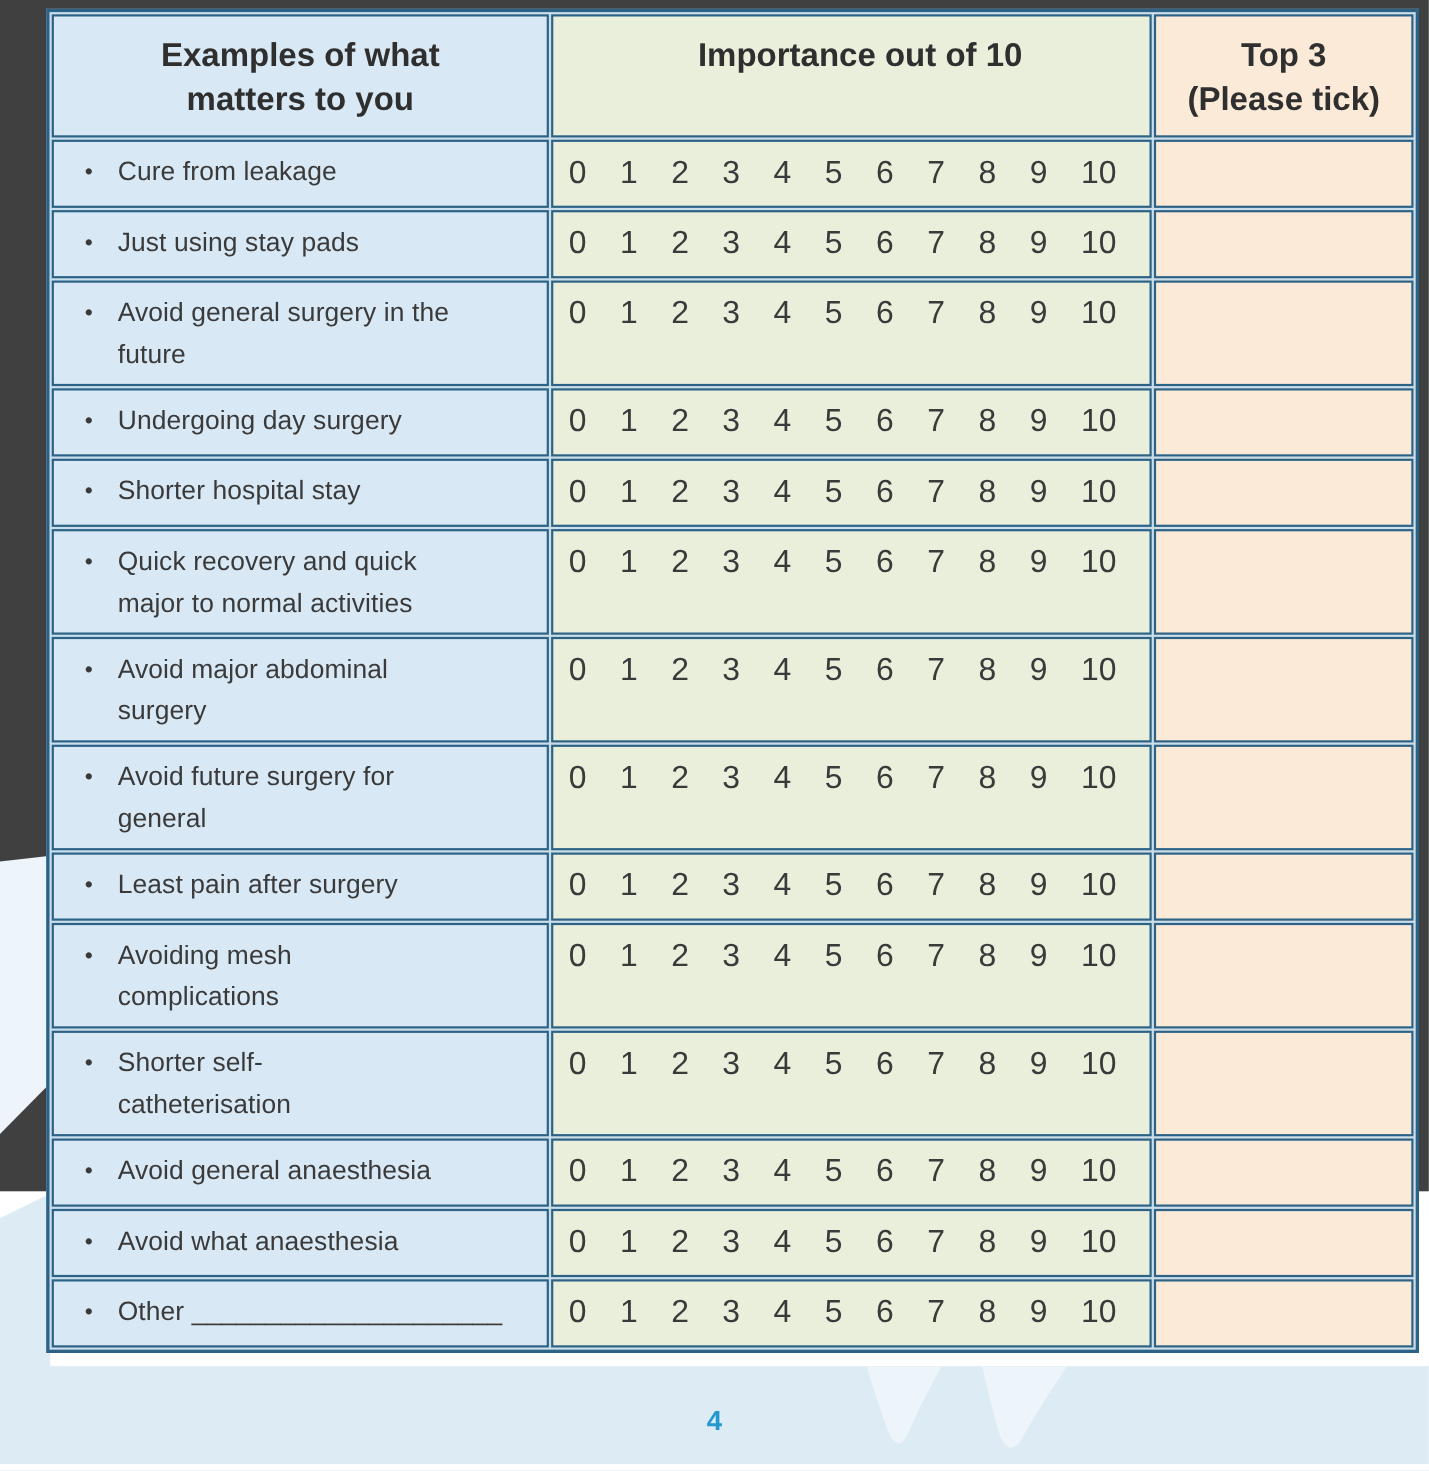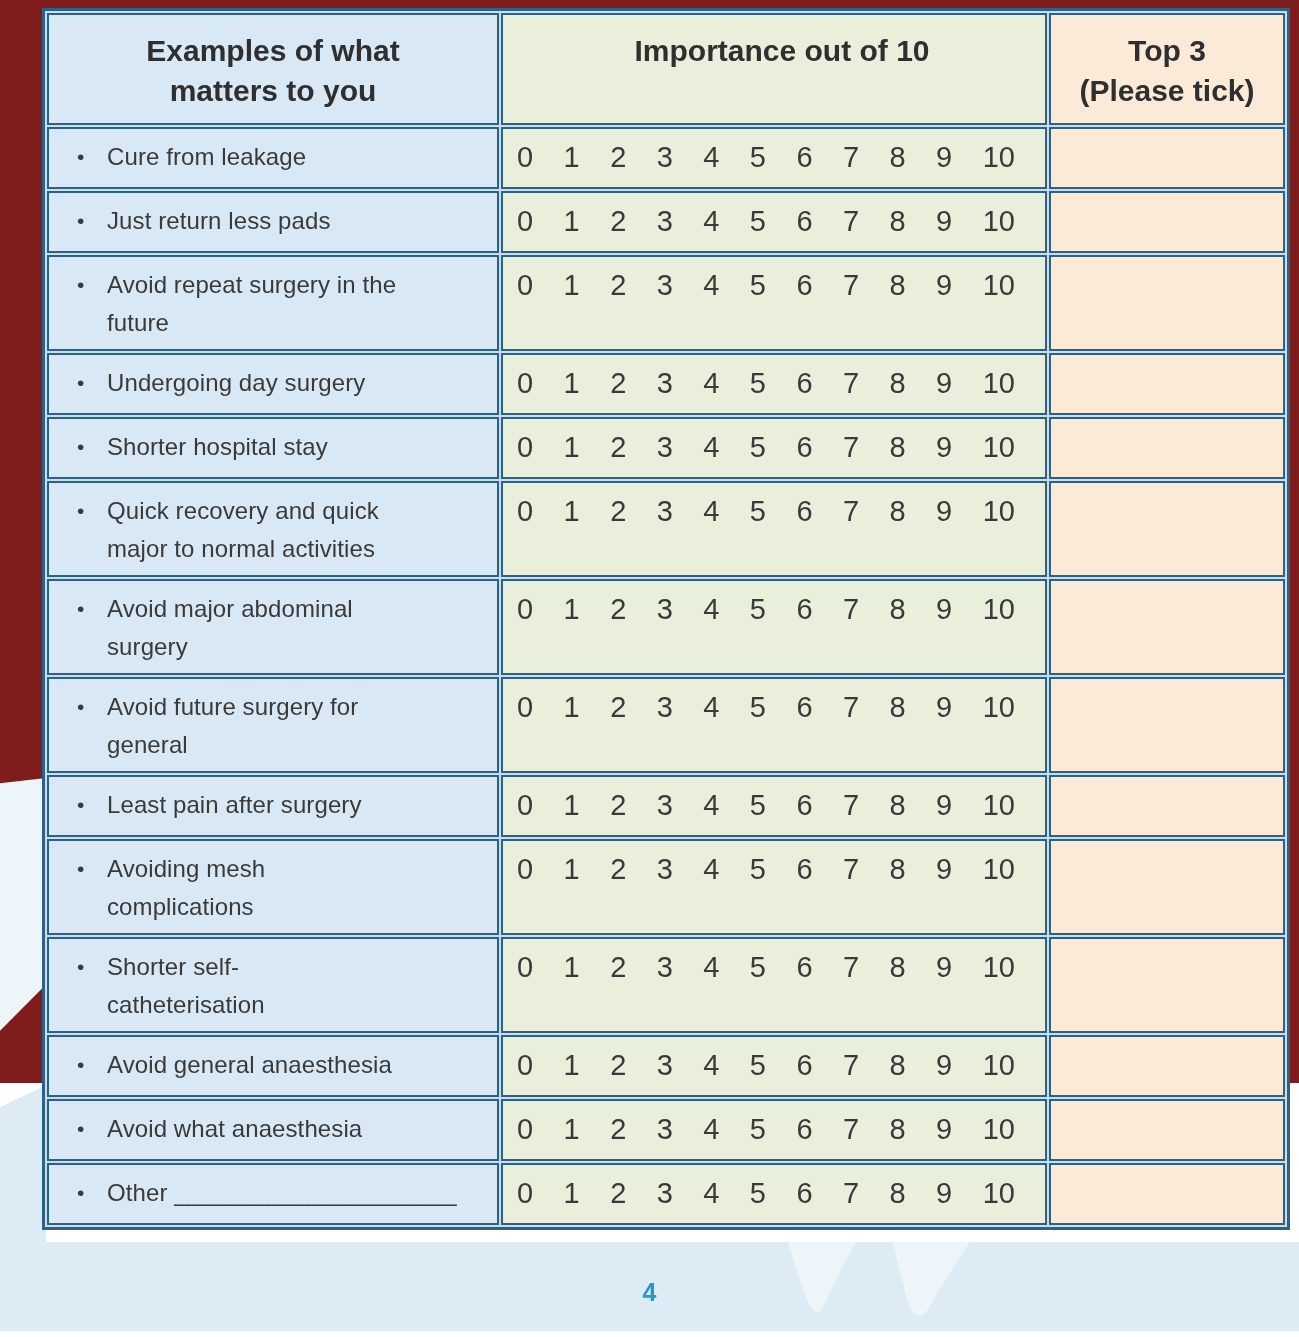--- a/index.html
+++ b/index.html
@@ -3,21 +3,21 @@
 <meta charset="utf-8">
 <style>
   * { box-sizing: border-box; margin: 0; padding: 0; }
   html, body { width: 1299px; height: 1337px; }
   body {
     font-family: "Liberation Sans", "DejaVu Sans", sans-serif;
     background: #ffffff;
     position: relative;
     overflow: hidden;
   }
-  .page { position: relative; width: 1299px; height: 1083px; background: #7f1d1d; }
+  .page { position: relative; width: 1299px; height: 1083px; background: #404040; }
 
   
   .bg-left-upper {
     position: absolute; left: 0; top: 778px; width: 46px; height: 258px;
     background: #eef5fa;
     clip-path: polygon(0 2%, 100% 0, 100% 80%, 0 98%);
   }
   .bg-left-lower {
     position: absolute; left: 0; top: 1085px; width: 46px; height: 160px;
     background: #dcebf4;
@@ -131,46 +131,46 @@
               <span class="scale-num">10</span>
             </div>
           </td>
         <td class="cell-tick"></td>
       </tr>
 
       <tr class="row-single">
         <td class="cell-label">
           <div class="label-wrap">
               <span class="bullet">•</span>
-              <span class="label-text">Just return less pads</span>
-            </div>
-        </td>
-        <td class="cell-scale">
-            <div class="scale-row">
-              <span class="scale-num">0</span>
-              <span class="scale-num">1</span>
-              <span class="scale-num">2</span>
-              <span class="scale-num">3</span>
-              <span class="scale-num">4</span>
-              <span class="scale-num">5</span>
-              <span class="scale-num">6</span>
-              <span class="scale-num">7</span>
-              <span class="scale-num">8</span>
-              <span class="scale-num">9</span>
-              <span class="scale-num">10</span>
-            </div>
-          </td>
-        <td class="cell-tick"></td>
-      </tr>
-
-      <tr class="row-double">
-        <td class="cell-label">
-          <div class="label-wrap">
-              <span class="bullet">•</span>
-              <span class="label-text">Avoid repeat surgery in the
+              <span class="label-text">Just using stay pads</span>
+            </div>
+        </td>
+        <td class="cell-scale">
+            <div class="scale-row">
+              <span class="scale-num">0</span>
+              <span class="scale-num">1</span>
+              <span class="scale-num">2</span>
+              <span class="scale-num">3</span>
+              <span class="scale-num">4</span>
+              <span class="scale-num">5</span>
+              <span class="scale-num">6</span>
+              <span class="scale-num">7</span>
+              <span class="scale-num">8</span>
+              <span class="scale-num">9</span>
+              <span class="scale-num">10</span>
+            </div>
+          </td>
+        <td class="cell-tick"></td>
+      </tr>
+
+      <tr class="row-double">
+        <td class="cell-label">
+          <div class="label-wrap">
+              <span class="bullet">•</span>
+              <span class="label-text">Avoid general surgery in the
 future</span>
             </div>
         </td>
         <td class="cell-scale">
             <div class="scale-row">
               <span class="scale-num">0</span>
               <span class="scale-num">1</span>
               <span class="scale-num">2</span>
               <span class="scale-num">3</span>
               <span class="scale-num">4</span>

